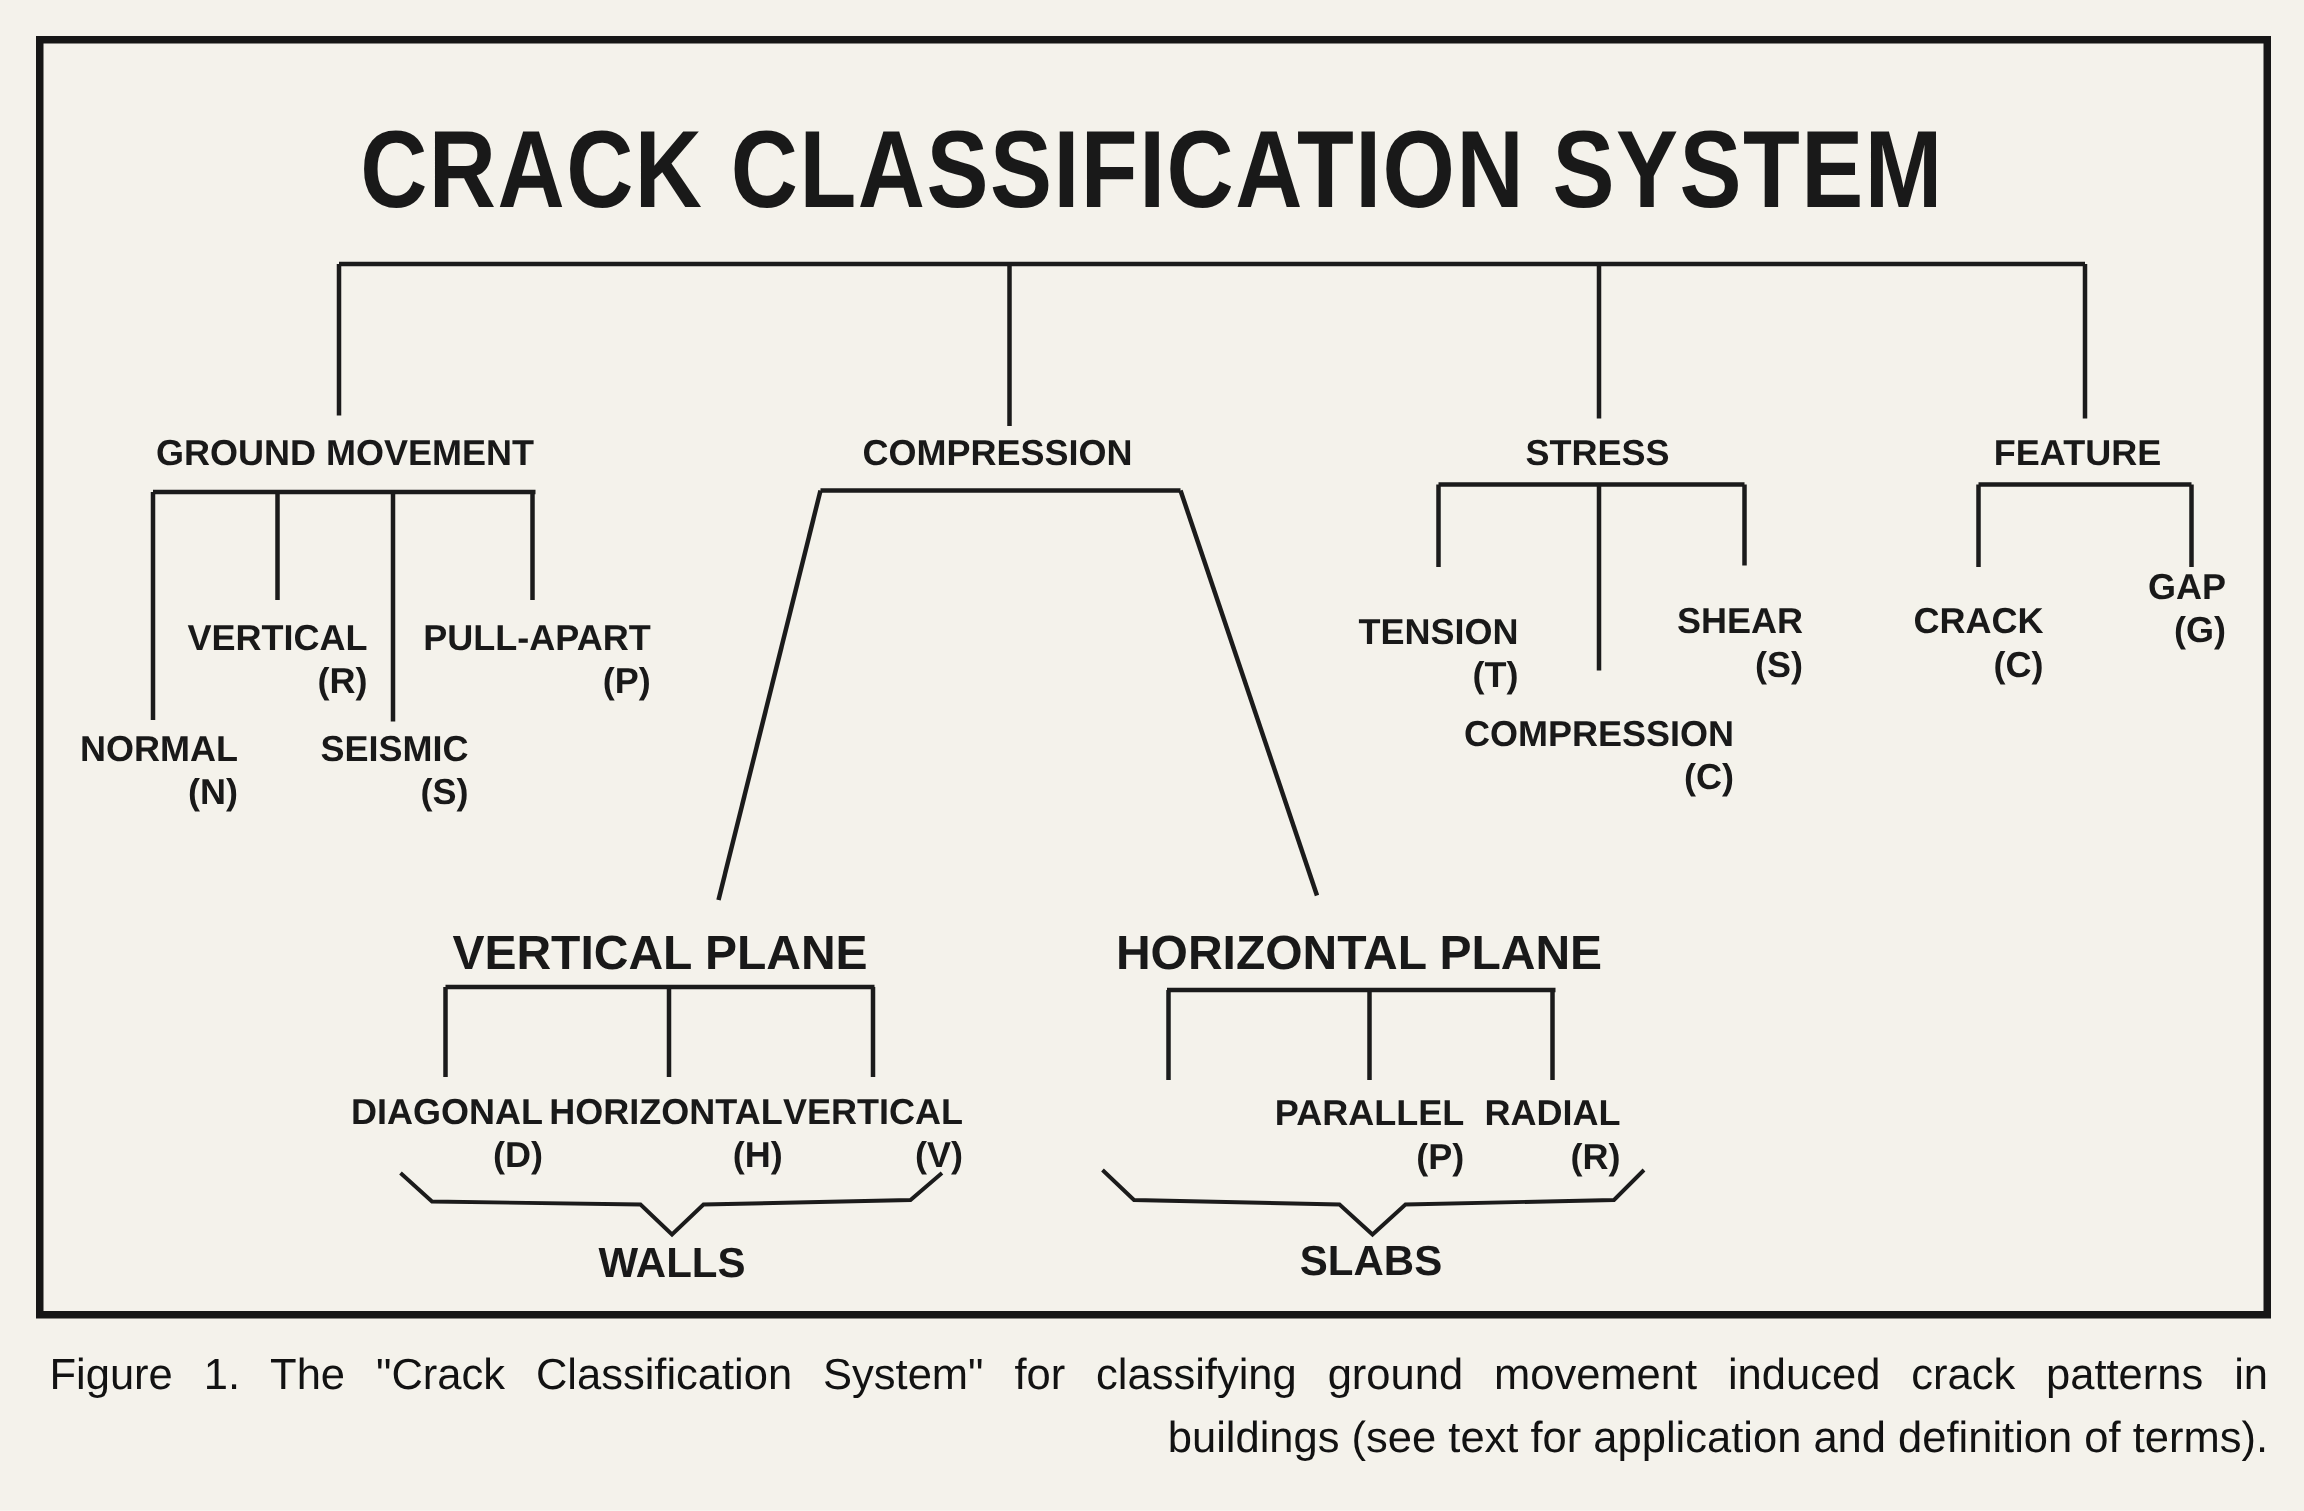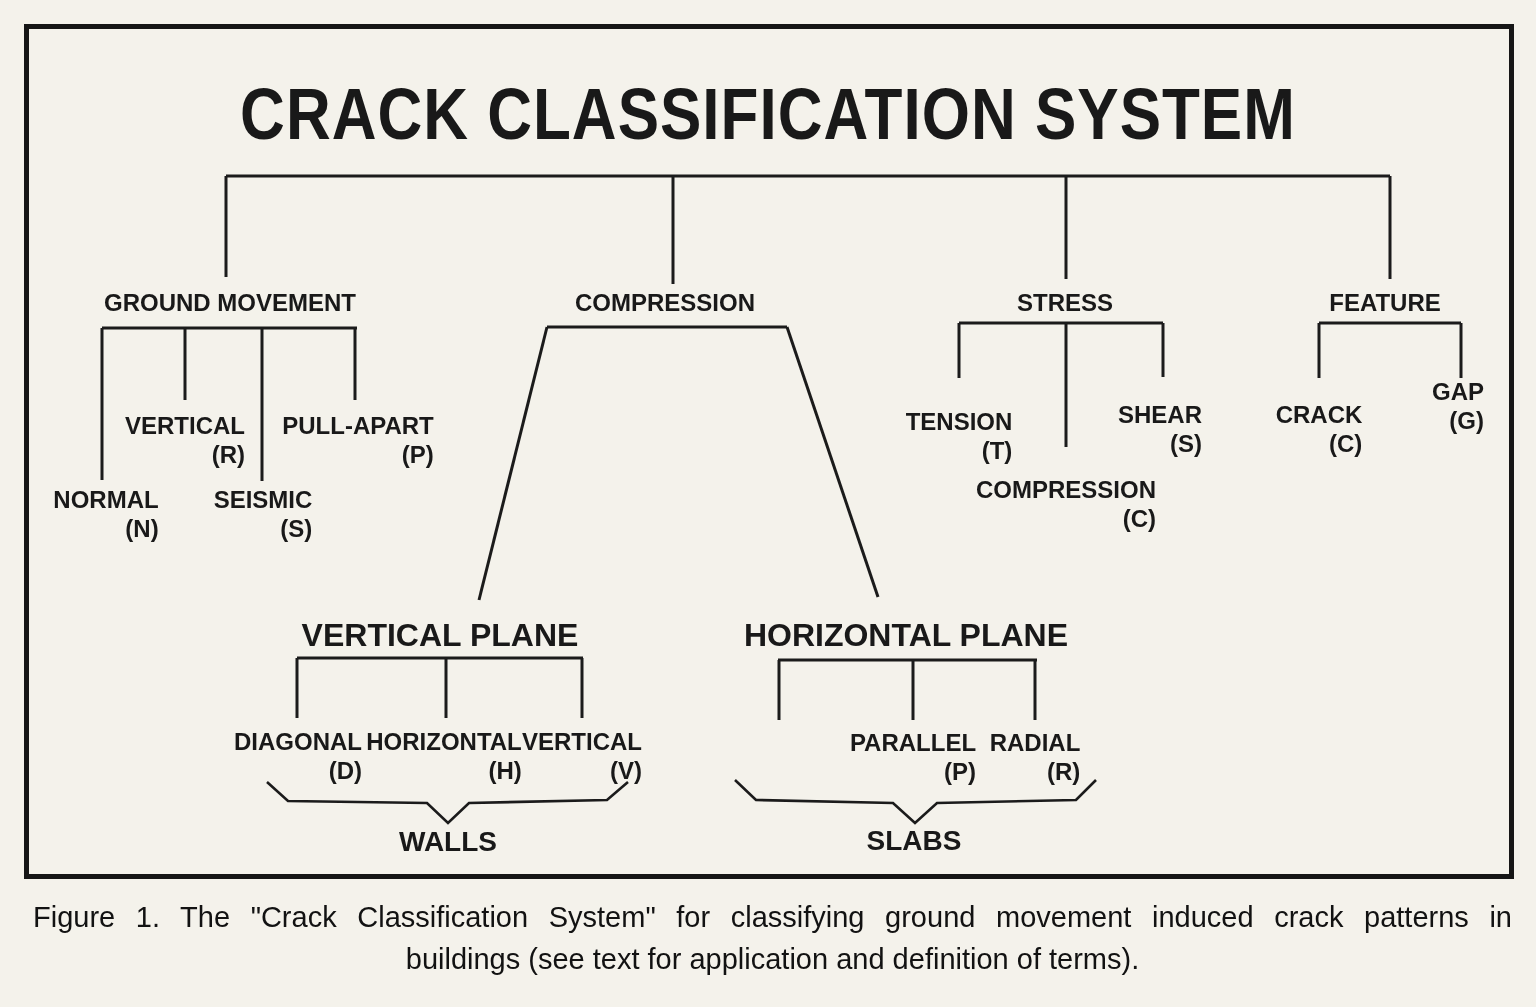--- a/index.html
+++ b/index.html
@@ -56,21 +56,21 @@
   .caption {
     position: absolute;
     left: 33px;
     top: 896px;
     width: 1479px;
     font-size: 29px;
     line-height: 42px;
     color: #121212;
   }
   .caption .l1 { text-align: justify; text-align-last: justify; }
-  .caption .l2 { text-align: center; }
+  .caption .l2 { text-align: right; }
 </style>
 </head>
 <body>
 
 <div class="page">
 
   <div class="frame"></div>
 
   <div class="title">CRACK CLASSIFICATION SYSTEM</div>
 

